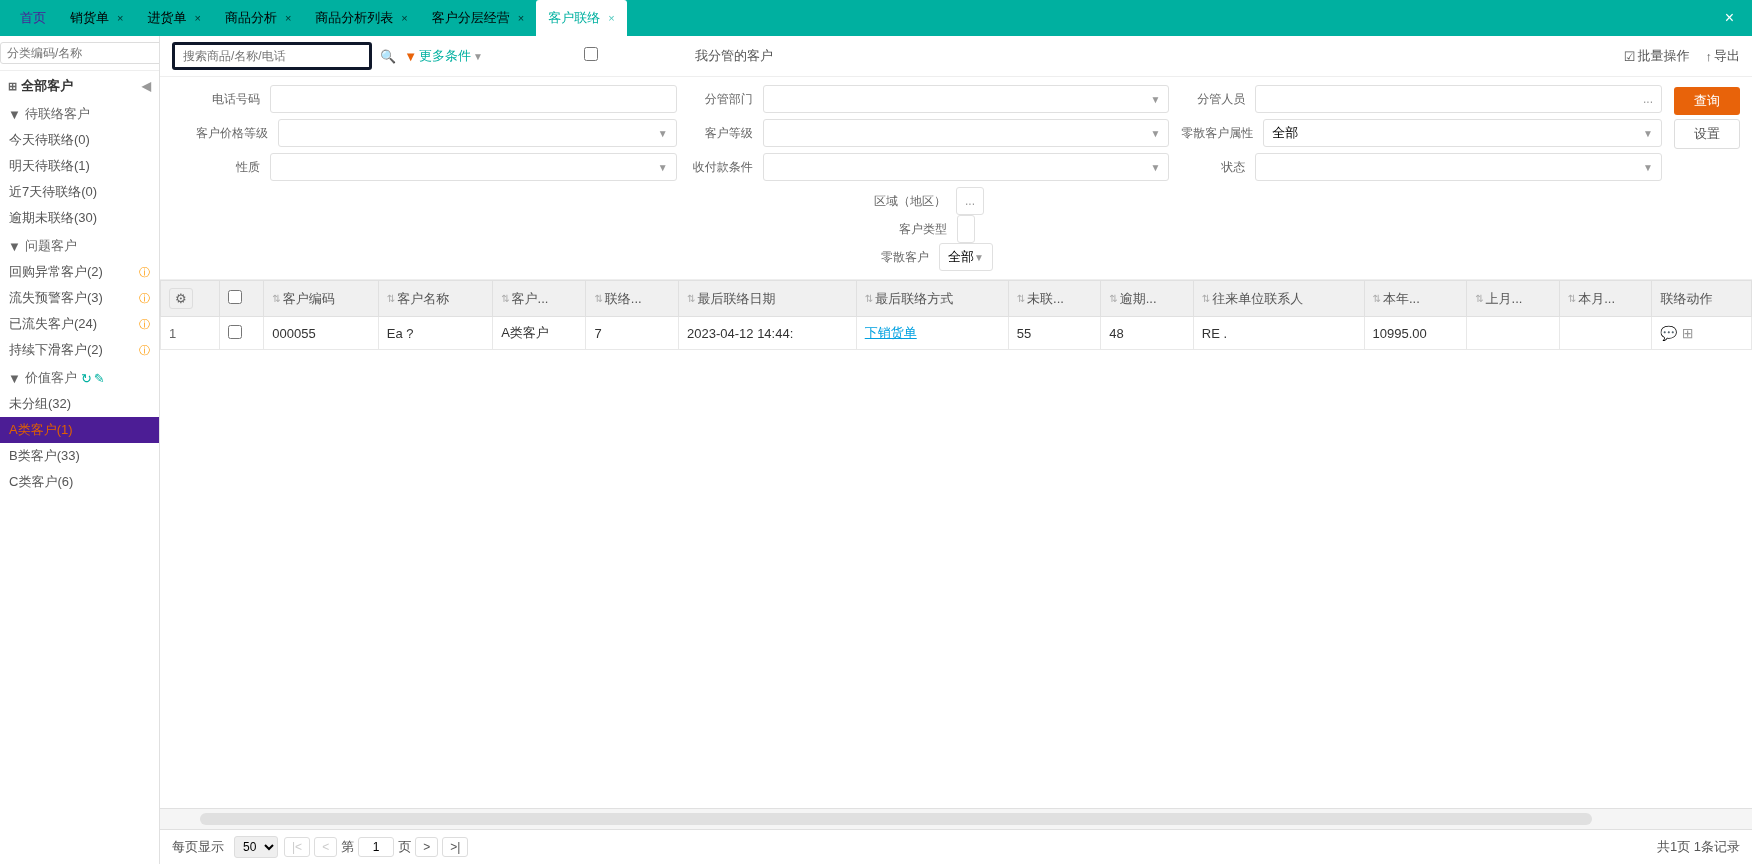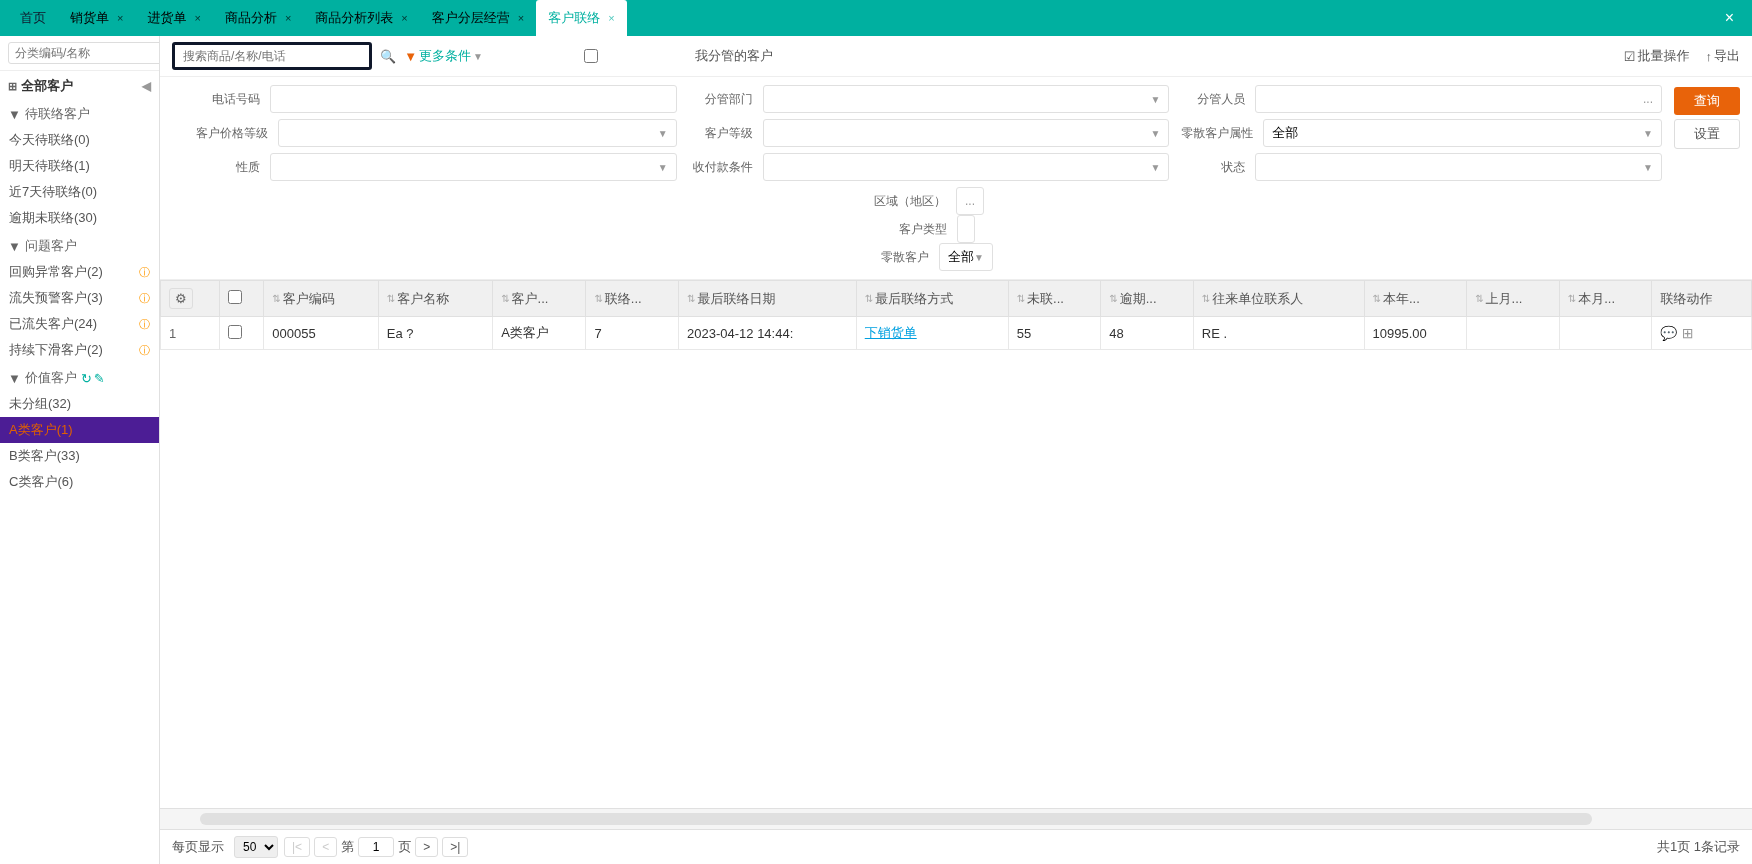--- a/index.html
+++ b/index.html
@@ -3,51 +3,51 @@
   <meta charset="utf-8">
   <style>
     * { box-sizing: border-box; margin: 0; padding: 0; font-family: 'Microsoft YaHei', SimSun, sans-serif; font-size: 13px; }
     body { background: #f0f0f0; width: 1752px; min-height: 864px; overflow: hidden; }
 
     
     .top-nav { display: flex; align-items: center; background: #00b0a0; height: 36px; padding: 0 8px; }
     .top-nav .nav-item { color: #000000; padding: 0 12px; height: 36px; line-height: 36px; cursor: pointer; font-size: 13px; display: flex; align-items: center; gap: 4px; }
     .top-nav .nav-item.active { background: #fff; color: #00b0a0; border-radius: 3px 3px 0 0; }
     .top-nav .nav-item .close-x { font-size: 11px; margin-left: 4px; opacity: 0.7; }
-    .top-nav .home-btn { color: #0f172a; padding: 0 12px; height: 36px; line-height: 36px; font-size: 13px; }
+    .top-nav .home-btn { color: #4c1d95; padding: 0 12px; height: 36px; line-height: 36px; font-size: 13px; }
     .top-nav .spacer { flex: 1; }
     .top-nav .close-win { color: #fff; font-size: 16px; padding: 0 10px; cursor: pointer; }
 
     
     .main-layout { display: flex; height: calc(864px - 36px); }
 
     
     .sidebar { width: 160px; background: #fff; border-right: 1px solid #e0e0e0; display: flex; flex-direction: column; overflow-y: auto; }
-    .sidebar-search { padding: 6px 8px; border-bottom: 1px solid #eee; display: flex; align-items: center; gap: 4px; }
+    .sidebar-search { padding: 6px 0; border-bottom: 1px solid #eee; display: flex; align-items: center; gap: 4px; }
     .sidebar-search input { flex: 1; border: 1px solid #ddd; border-radius: 3px; padding: 3px 6px; font-size: 12px; outline: none; }
     .sidebar-all-header { display: flex; align-items: center; font-weight: bold; color: #333; padding: 6px 8px; gap: 4px; }
     .sidebar-all-header .grid-icon { color: #666; font-size: 11px; }
     .sidebar-collapse-btn { margin-left: auto; color: #999; cursor: pointer; font-size: 12px; }
 
     .sidebar-group { margin-bottom: 2px; }
     .sidebar-group-title { display: flex; align-items: center; padding: 4px 8px; color: #666; font-size: 12px; cursor: pointer; }
     .sidebar-group-title .arrow { margin-right: 4px; }
     .sidebar-item { padding: 4px 9px; color: #555; font-size: 12px; cursor: pointer; display: flex; align-items: center; }
     .sidebar-item.active { background: #4c1d95; color: #e06000; }
     .sidebar-item .warn-icon { margin-left: auto; color: #ff9900; font-size: 11px; }
 
     
     .content-area { flex: 1; display: flex; flex-direction: column; background: #f5f5f5; overflow: hidden; }
 
     
     .filter-bar { background: #fff; padding: 6px 12px; display: flex; align-items: center; gap: 8px; border-bottom: 1px solid #eee; }
     .filter-bar input { border: 3px solid #0f172a; border-radius: 3px; padding: 4px 8px; font-size: 12px; width: 200px; outline: none; }
     .filter-bar .search-btn { color: #00b0a0; cursor: pointer; }
     .filter-bar .more-filter { color: #00b0a0; cursor: pointer; display: flex; align-items: center; gap: 2px; font-size: 12px; }
-    .filter-bar .my-customer { display: flex; align-items: center; gap: 4px; font-size: 12px; color: #555; cursor: pointer; }
+    .filter-bar .my-customer { display: flex; gap: 4px; font-size: 12px; color: #555; cursor: pointer; }
     .filter-bar .spacer { flex: 1; }
     .filter-bar .batch-op { color: #555; font-size: 12px; cursor: pointer; display: flex; align-items: center; gap: 2px; }
     .filter-bar .export-btn { color: #555; font-size: 12px; cursor: pointer; display: flex; align-items: center; gap: 2px; }
 
     
     .adv-filter { background: #fff; border-bottom: 1px solid #eee; padding: 8px 12px; }
     .adv-filter-row { display: flex; align-items: center; margin-bottom: 6px; margin-left: 24px; }
     .adv-filter-row:last-child { margin-bottom: 0; flex-direction: column; }
     .filter-field { display: flex; align-items: center; flex: 1; gap: 4px; min-width: 0; }
     .filter-label { color: #666; font-size: 12px; white-space: nowrap; min-width: 70px; text-align: right; padding-right: 6px; }

